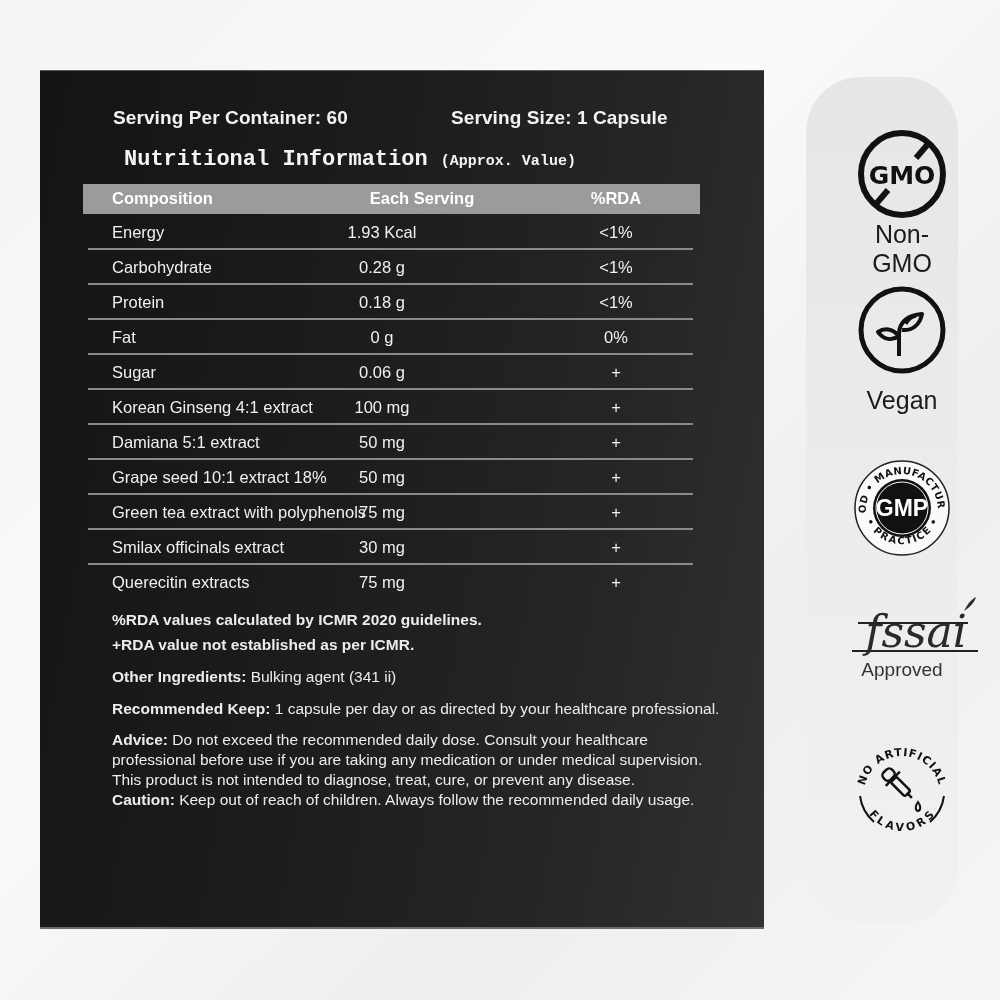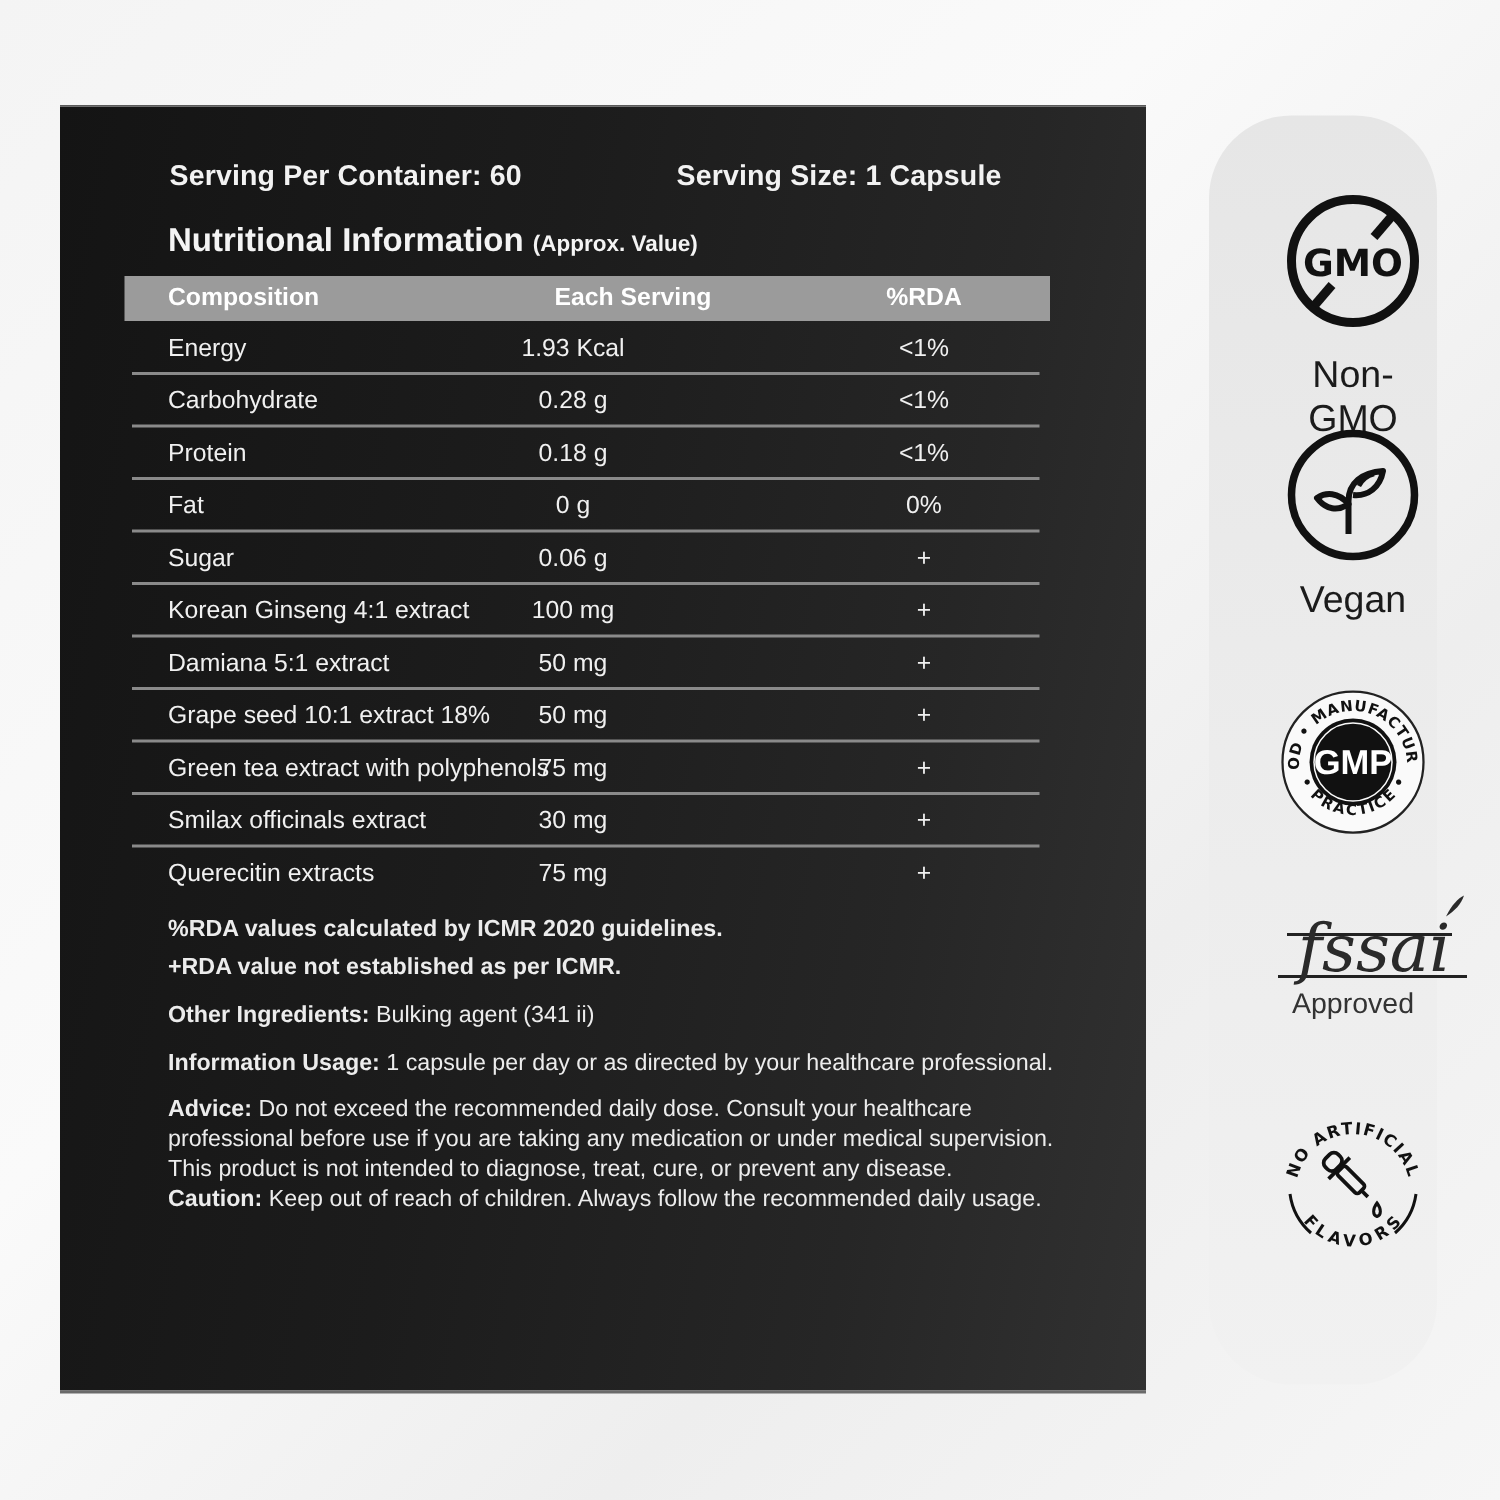--- a/index.html
+++ b/index.html
@@ -12,21 +12,21 @@
   .panel {
     position: absolute; left: 40px; top: 70px; width: 724px; height: 859px;
     background: linear-gradient(100deg, #141414 0%, #1c1c1c 40%, #262626 75%, #313131 100%);
     border-top: 1px solid #5a5a5a;
     border-bottom: 2px solid #6a6a6a;
     color: #fff;
   }
   .serv { position: absolute; top: 36px; font-weight: bold; font-size: 19px; color: #f2f2f2; letter-spacing: 0.1px; }
   .serv.left { left: 73px; }
   .serv.right { left: 411px; }
-  .title { position: absolute; left: 72px; top: 76px; font-weight: bold; font-size: 22px; color: #f4f4f4; }
+  .title { position: absolute; left: 84px; top: 76px; font-weight: bold; font-size: 22px; color: #f4f4f4; font-family: Liberation Mono, monospace; }
   .title .sub { font-size: 15px; font-weight: bold; }
   .thead {
     position: absolute; left: 43px; top: 113px; width: 617px; height: 30px;
     background: #9b9b9b; color: #fff; font-weight: bold; font-size: 16.5px;
   }
   .thead span { position: absolute; top: 5px; }
   .thead .c1 { left: 29px; }
   .thead .c2 { left: 339px; width: 160px; margin-left: -80px; text-align: center; }
   .thead .c3 { left: 533px; width: 100px; margin-left: -50px; text-align: center; }
   .rows { position: absolute; left: 0; top: 144px; width: 724px; }
@@ -131,36 +131,36 @@
         <span class="name">Querecitin extracts</span>
         <span class="val">75 mg</span>
         <span class="rda">+</span>
       </div>
   </div>
 
   <div class="notes">
     <p class="b tight">%RDA values calculated by ICMR 2020 guidelines.</p>
     <p class="b" style="margin-bottom:12px">+RDA value not established as per ICMR.</p>
     <p style="margin-bottom:12px"><span class="b">Other Ingredients:</span><span> Bulking agent (341 ii)</span></p>
-    <p style="margin-bottom:11px"><span class="b">Information Usage:</span><span> 1 capsule per day or as directed by your healthcare professional.</span></p>
+    <p style="margin-bottom:11px"><span class="b">Recommended Keep:</span><span> 1 capsule per day or as directed by your healthcare professional.</span></p>
     <p style="margin-bottom:0"><span class="b">Advice:</span><span> Do not exceed the recommended daily dose. Consult your healthcare professional before use if you are taking any medication or under medical supervision. This product is not intended to diagnose, treat, cure, or prevent any disease.</span></p>
     <p><span class="b">Caution:</span><span> Keep out of reach of children. Always follow the recommended daily usage.</span></p>
   </div>
 </div>
 
 <div class="pill">
 
   <div class="badge" style="top:51px">
     <svg width="92" height="92" viewBox="0 0 92 92">
       <circle cx="46" cy="46" r="41" fill="none" stroke="#111" stroke-width="6"></circle>
       <line x1="72" y1="16" x2="60" y2="30" stroke="#111" stroke-width="6"></line>
       <line x1="32" y1="62" x2="20" y2="76" stroke="#111" stroke-width="6"></line>
       <text x="46" y="56" text-anchor="middle" font-family="DejaVu Sans, sans-serif" font-weight="bold" font-size="25" fill="#111">GMO</text>
     </svg>
-    <div class="lbl" style="margin-top:16px">Non-GMO</div>
+    <div class="lbl" style="margin-top:0">Non-GMO</div>
   </div>
 
   <div class="badge" style="top:207px">
     <svg width="92" height="92" viewBox="0 0 92 92">
       <circle cx="46" cy="46" r="41" fill="none" stroke="#111" stroke-width="5"></circle>
       <path d="M43 72 L43 50 C43 38 52 31 66 30 C64 41 56 47 46 46" fill="none" stroke="#111" stroke-width="4" stroke-linejoin="round"></path>
       <path d="M43 52 C36 44 28 44 22 48 C28 56 36 57 43 52 Z" fill="none" stroke="#111" stroke-width="4" stroke-linejoin="round"></path>
       <path d="M50 40 C52 36 56 33 60 32" fill="none" stroke="#111" stroke-width="3"></path>
     </svg>
     <div class="lbl" style="margin-top:10px">Vegan</div>

